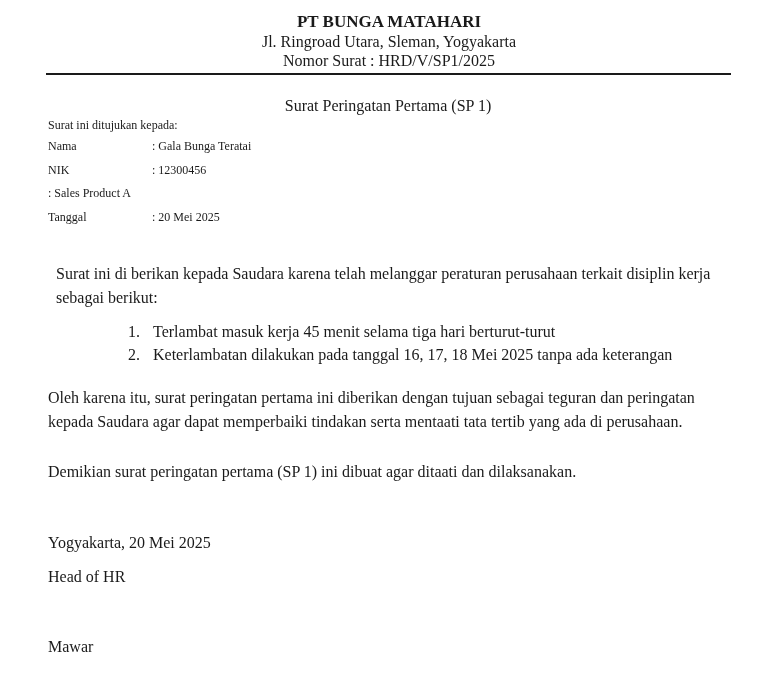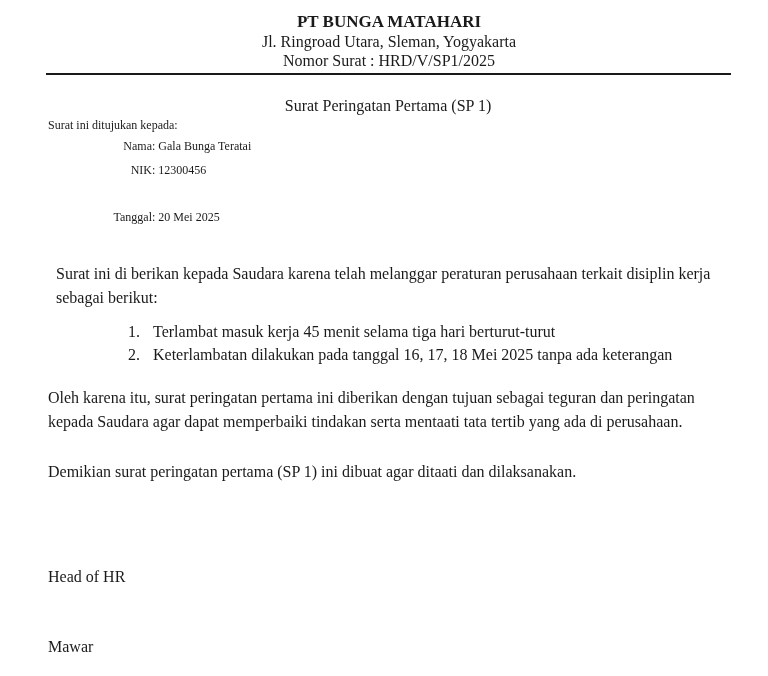--- a/index.html
+++ b/index.html
@@ -72,21 +72,20 @@
     .info-table {
       margin-top: 0px;
     }
     .info-row {
       display: flex;
       height: 23.5px;
       line-height: 23px;
     }
     .info-label {
       width: 104px;
-      text-align: right;
     }
     .info-value {
       flex: 1;
     }
     .paragraph {
       margin: 0;
       line-height: 24px;
     }
     .p-reason {
       position: absolute;
@@ -163,20 +162,21 @@
     <div class="info-table">
       <div class="info-row">
         <span class="info-label">Nama</span>
         <span class="info-value">: Gala Bunga Teratai</span>
       </div>
       <div class="info-row">
         <span class="info-label">NIK</span>
         <span class="info-value">: 12300456</span>
       </div>
       <div class="info-row">
+        <span class="info-value">: Sales Product A</span>
       </div>
       <div class="info-row">
         <span class="info-label">Tanggal</span>
         <span class="info-value">: 20 Mei 2025</span>
       </div>
     </div>
   </div>
 
   <p class="paragraph p-reason">Surat ini di berikan kepada Saudara karena telah melanggar peraturan perusahaan terkait disiplin kerja sebagai berikut:</p>
 
@@ -188,16 +188,17 @@
     <li class="violation-item">
       <span class="violation-num">2.</span>
       <span class="violation-text">Keterlambatan dilakukan pada tanggal 16, 17, 18 Mei 2025 tanpa ada keterangan</span>
     </li>
   </ol>
 
   <p class="paragraph p-consequence">Oleh karena itu, surat peringatan pertama ini diberikan dengan tujuan sebagai teguran dan peringatan kepada Saudara agar dapat memperbaiki tindakan serta mentaati tata tertib yang ada di perusahaan.</p>
 
   <p class="paragraph p-closing">Demikian surat peringatan pertama (SP 1) ini dibuat agar ditaati dan dilaksanakan.</p>
 
+  <div class="sign-place-date">Yogyakarta, 20 Mei 2025</div>
   <div class="sign-position">Head of HR</div>
   <div class="sign-name">Mawar</div>
 
 </div>
 
 </body></html>

